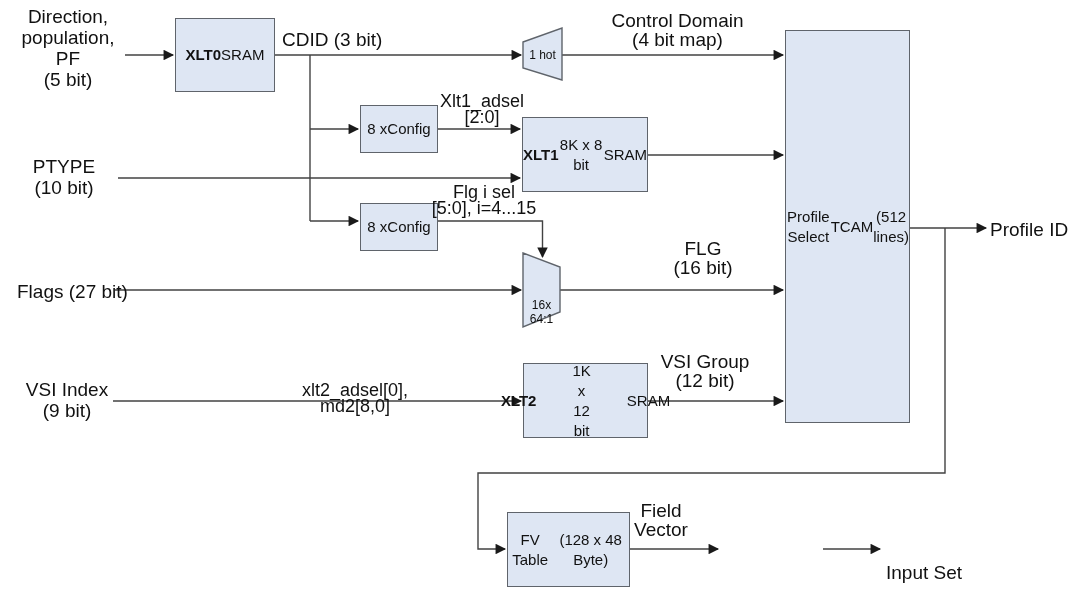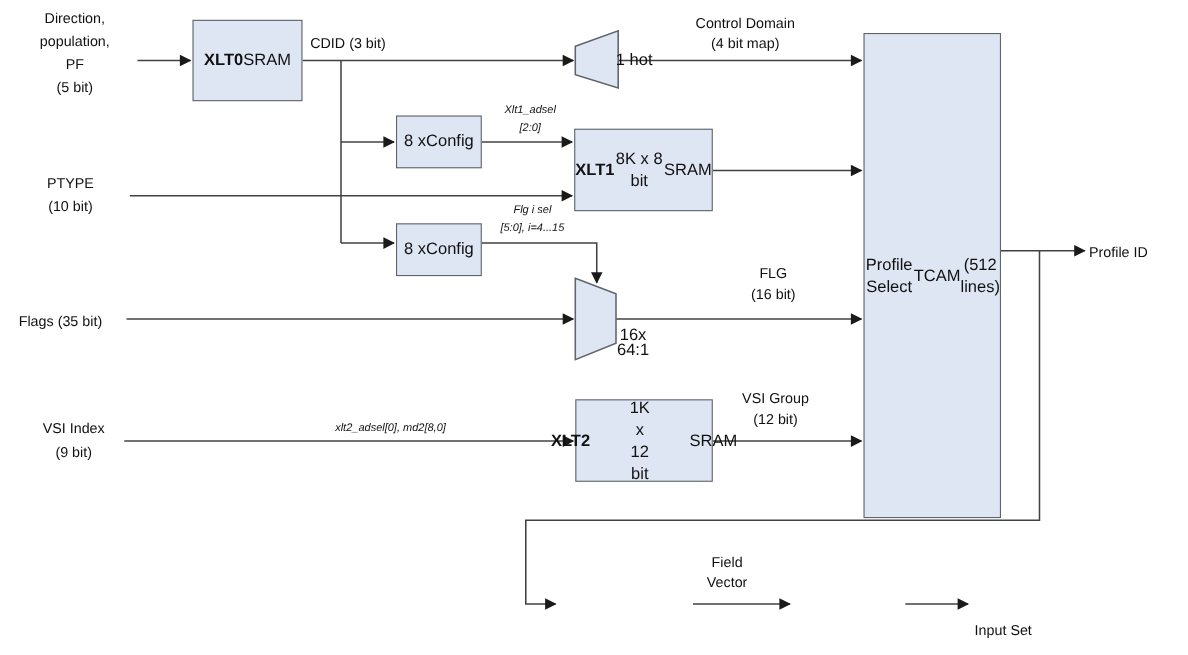--- a/index.html
+++ b/index.html
@@ -17,25 +17,25 @@
   }
   #wires{position:absolute;left:0;top:0;width:1080px;height:595px;}
   .wire{fill:none;stroke:var(--wire);stroke-width:1.4;}
   .shape{fill:var(--fill);stroke:var(--stroke);stroke-width:1.4;}
   .block{
     position:absolute;background:var(--fill);border:1.4px solid var(--stroke);
     display:flex;flex-direction:row;align-items:center;justify-content:center;
     text-align:center;font-size:15px;line-height:20px;box-sizing:border-box;
   }
   .block .bold{font-weight:700;}
-  .lbl{position:absolute;font-size:13px;line-height:21px;text-align:center;}
-  .lbl.sm{font-size:10px;line-height:16px;font-style:italic;}
+  .lbl{position:absolute;font-size:19px;line-height:21px;text-align:center;}
+  .lbl.sm{font-size:18px;line-height:16px;}
   .lbl.tight{line-height:19px;}
   .nowrap{white-space:nowrap;text-align:left;}
-  .muxlbl{position:absolute;font-size:15px;line-height:14px;text-align:center;padding-left:34px;}
+  .muxlbl{position:absolute;font-size:12px;line-height:14px;text-align:center;}
 </style>
 </head>
 <body>
 
 <div id="canvas">
 
   <svg id="wires" viewBox="0 0 1080 595" xmlns="http://www.w3.org/2000/svg">
     <defs>
       <marker id="arr" viewBox="0 0 10 10" refX="9" refY="5" markerWidth="9" markerHeight="7.5" orient="auto-start-reverse">
         <path d="M0,0 L10,5 L0,10 z" fill="#1a1a1a"></path>
@@ -85,47 +85,51 @@
     <div>8K x 8 bit</div>
     <div>SRAM</div>
   </div>
 
   <div class="block" style="left:523px;top:363px;width:125px;height:75px;gap:36px;">
     <div class="bold">XLT2</div>
     <div>1K x 12 bit</div>
     <div>SRAM</div>
   </div>
 
-  <div class="block" style="left:785px;top:30px;width:125px;height:441px;">
+  <div class="block" style="left:785px;top:30px;width:125px;height:393px;">
     <div>Profile Select</div>
     <div>TCAM</div>
     <div>(512 lines)</div>
   </div>
 
+  <div class="block" style="left:507px;top:512px;width:123px;height:75px;">
+    <div>FV Table</div>
+    <div>(128 x 48 Byte)</div>
+  </div>
 
 
   <div class="muxlbl" style="left:524px;top:48px;width:37px;">1 hot</div>
   <div class="muxlbl" style="left:523px;top:286px;width:37px;margin-top:12px;">
     <div>16x</div>
     <div>64:1</div>
   </div>
 
   <div class="lbl" style="left:8px;top:6px;width:120px;">
     <div>Direction,</div>
     <div>population,</div>
     <div>PF</div>
     <div>(5 bit)</div>
   </div>
 
   <div class="lbl" style="left:20px;top:156px;width:88px;">
     <div>PTYPE</div>
     <div>(10 bit)</div>
   </div>
 
-  <div class="lbl nowrap" style="left:17px;top:281px;">Flags (35 bit)</div>
+  <div class="lbl nowrap" style="left:17px;top:281px;">Flags (27 bit)</div>
 
   <div class="lbl" style="left:23px;top:379px;width:88px;">
     <div>VSI Index</div>
     <div>(9 bit)</div>
   </div>
 
   <div class="lbl nowrap" style="left:282px;top:29px;">CDID (3 bit)</div>
 
   <div class="lbl tight" style="left:600px;top:11px;width:155px;">
     <div>Control Domain</div>

